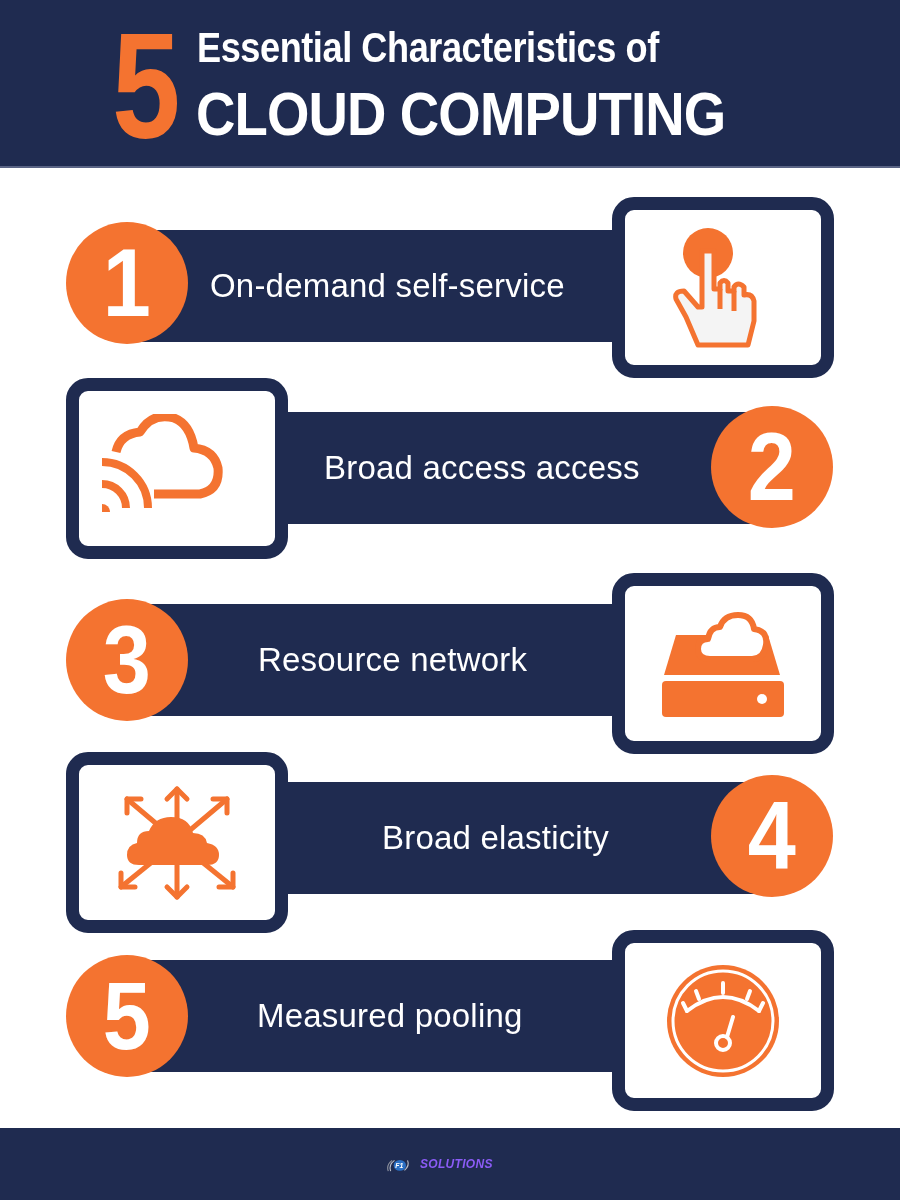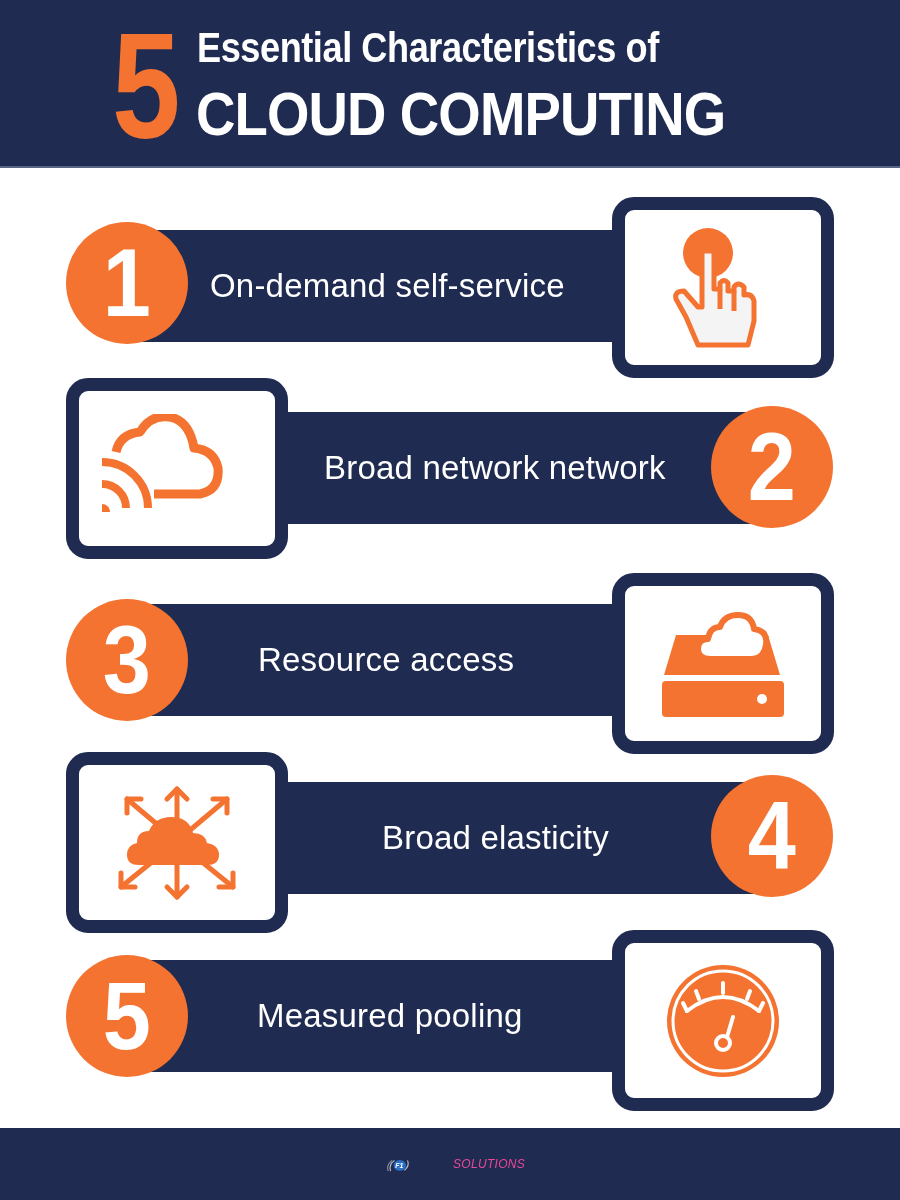--- a/index.html
+++ b/index.html
@@ -12,21 +12,21 @@
 
   .band { position:absolute; height:112px; background:#1f2b50; }
   .band-text { position:absolute; top:0; height:112px; line-height:112px; color:#ffffff; font-size:33px; white-space:nowrap; letter-spacing:0.2px; }
   .num { position:absolute; width:122px; height:122px; border-radius:50%; background:#f47330; color:#ffffff; font-weight:bold; font-size:96px; line-height:122px; text-align:center; }
   .num span { display:inline-block; transform:scaleX(0.9); }
   .icon-box { position:absolute; width:222px; height:181px; border:13px solid #1f2b50; border-radius:22px; background:#ffffff; display:flex; align-items:center; justify-content:center; }
   .icon-box svg { display:block; }
 
   .footer { position:absolute; left:0; top:1128px; width:900px; height:72px; background:#1f2b50; }
   .logo { position:absolute; left:388px; top:1147px; width:130px; height:36px; }
-  .logo-text { position:absolute; left:453px; top:1157px; font-size:12px; font-weight:normal; font-style:italic; color:#ec4899; letter-spacing:0.3px; }
+  .logo-text { position:absolute; left:420px; top:1157px; font-size:12px; font-weight:bold; font-style:italic; color:#8b5cf6; letter-spacing:0.3px; }
 </style>
 </head>
 <body>
 
 <div class="header">
   <div class="big5">5</div>
   <div class="title1">Essential Characteristics of</div>
   <div class="title2">CLOUD COMPUTING</div>
 </div>
 
@@ -37,34 +37,34 @@
 <div class="icon-box" style="left:612px; top:197px;">
   <svg width="110" height="130" viewBox="0 0 110 130">
     <circle cx="40" cy="30" r="25" fill="#f47330"></circle>
     <path d="M34 28 L46 28 L46 66 L52 66 L52 60 Q56 55 60 60 L60 68 L66 68 L66 64 Q70 58 76 64 L76 72 Q84 70 86 78 L86 98 L80 122 L30 122 L18 94 L8 76 Q6 68 16 68 L30 84 L34 84 Z" fill="#f4f4f4" stroke="#f47330" stroke-width="5" stroke-linejoin="round"></path>
     <line x1="52" y1="66" x2="52" y2="86" stroke="#f47330" stroke-width="5"></line>
     <line x1="66" y1="68" x2="66" y2="88" stroke="#f47330" stroke-width="5"></line>
   </svg>
 </div>
 
 <div class="band" style="left:280px; top:412px; width:490px;">
-  <div class="band-text" style="left:44px;">Broad network network</div>
+  <div class="band-text" style="left:44px;">Broad access access</div>
 </div>
 <div class="num" style="left:711px; top:406px;"><span>2</span></div>
 <div class="icon-box" style="left:66px; top:378px;">
   <svg width="150" height="110" viewBox="0 0 150 110">
     <path d="M14 38 Q18 20 38 18 Q50 -2 72 4 Q88 10 92 34 Q112 36 116 54 Q118 76 98 80 L52 80" fill="none" stroke="#f47330" stroke-width="9" stroke-linecap="butt" stroke-linejoin="round"></path>
     <path d="M0 48 A46 46 0 0 1 46 94" fill="none" stroke="#f47330" stroke-width="8"></path>
     <path d="M0 70 A24 24 0 0 1 24 94" fill="none" stroke="#f47330" stroke-width="8"></path>
     <path d="M0 90 A8 8 0 0 1 8 98 L0 98 Z" fill="#f47330"></path>
   </svg>
 </div>
 
 <div class="band" style="left:130px; top:604px; width:490px;">
-  <div class="band-text" style="left:128px;">Resource access</div>
+  <div class="band-text" style="left:128px;">Resource network</div>
 </div>
 <div class="num" style="left:66px; top:599px;"><span>3</span></div>
 <div class="icon-box" style="left:612px; top:573px;">
   <svg width="130" height="110" viewBox="0 0 130 110">
     <path d="M18 26 L110 26 L122 66 L6 66 Z" fill="#f47330"></path>
     <rect x="4" y="72" width="122" height="36" rx="4" fill="#f47330"></rect>
     <circle cx="104" cy="90" r="5" fill="#ffffff"></circle>
     <path d="M52 50 Q40 50 40 40 Q40 30 50 30 Q52 18 62 18 Q66 6 80 6 Q94 6 96 20 Q110 22 108 36 Q106 50 94 50 Z" fill="#ffffff" stroke="#f47330" stroke-width="6" stroke-linejoin="round"></path>
   </svg>
 </div>

